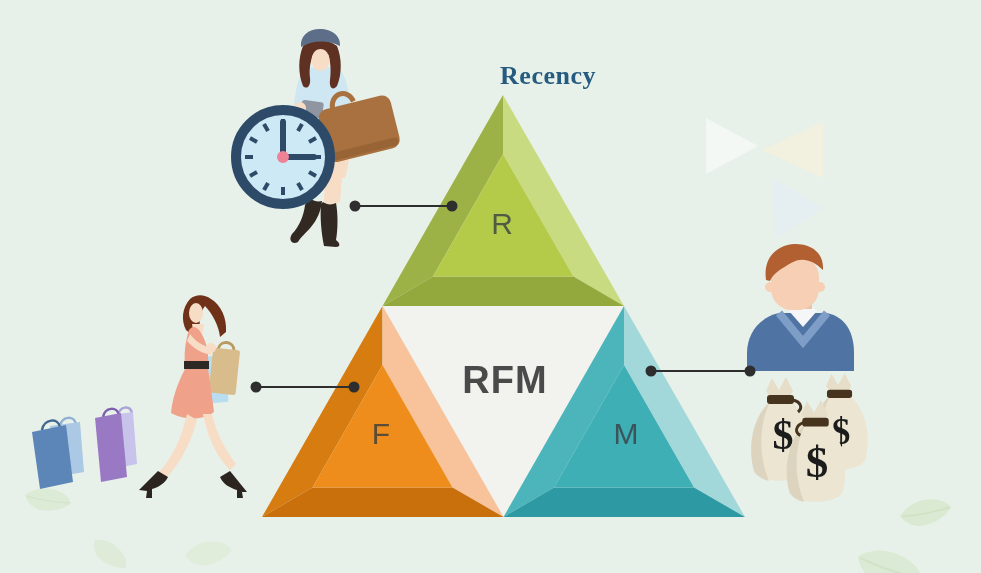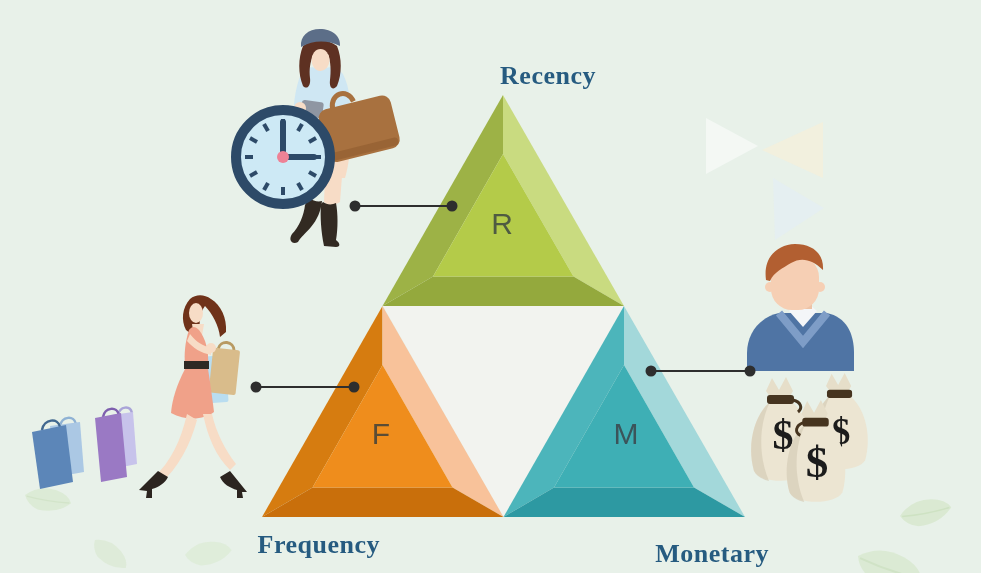--- a/index.html
+++ b/index.html
@@ -221,21 +221,20 @@
       </g>
       <g>
         <line x1="651" y1="371" x2="750" y2="371" stroke-width="1.8"></line>
         <circle cx="651" cy="371" r="5.5" fill="var(--connector)" stroke="none"></circle>
         <circle cx="750" cy="371" r="5.5" fill="var(--connector)" stroke="none"></circle>
       </g>
     </g>
   </svg>
 
   <div class="title-label" style="left:436px;top:61px;">Recency</div>
-  <div class="title-label" style="left:220px;top:530px;">Frequency</div>
-  <div class="title-label" style="left:609px;top:539px;">Monetary</div>
 
   <div class="section-letter letter-r" style="left:482px;top:206px;">R</div>
   <div class="section-letter letter-f" style="left:361px;top:416px;">F</div>
   <div class="section-letter letter-m" style="left:606px;top:416px;">M</div>
 
+  <div class="rfm-label">RFM</div>
 
 </div>
 
 </body></html>

